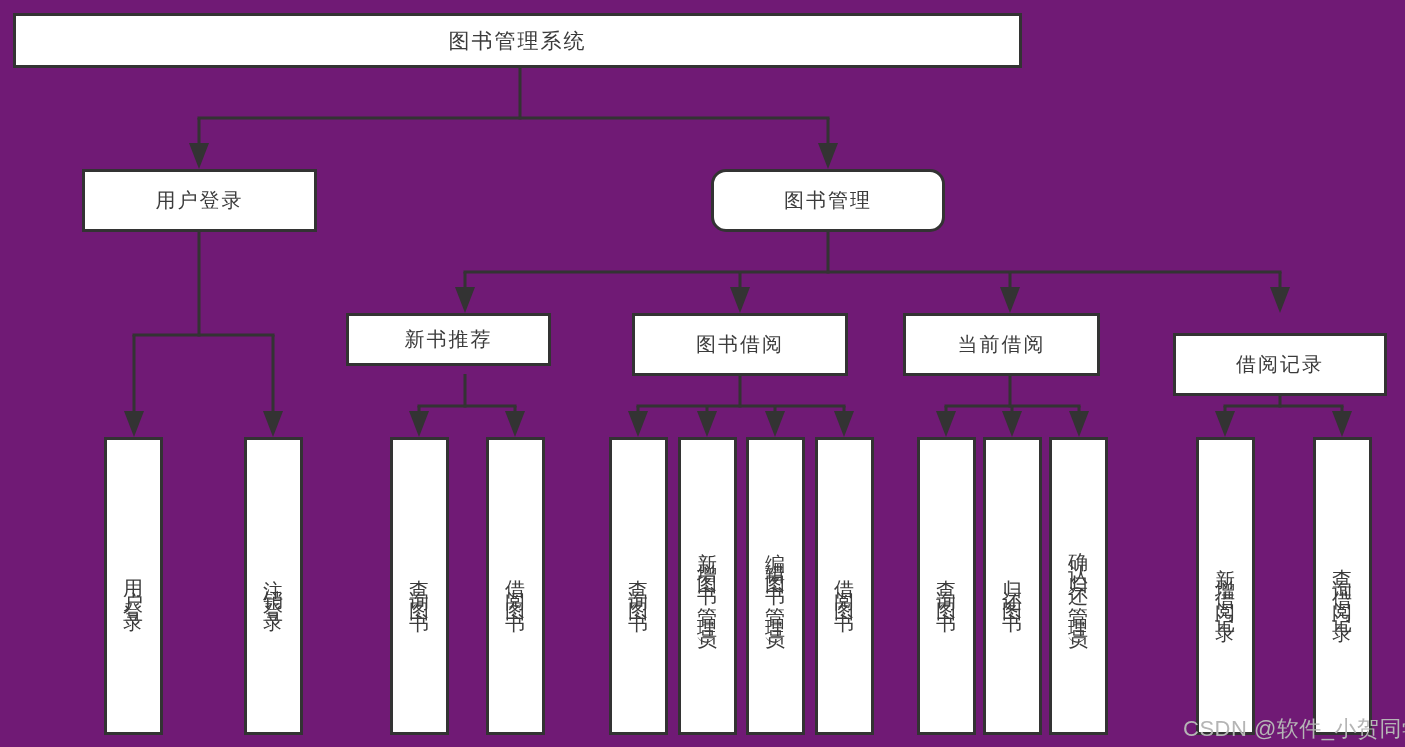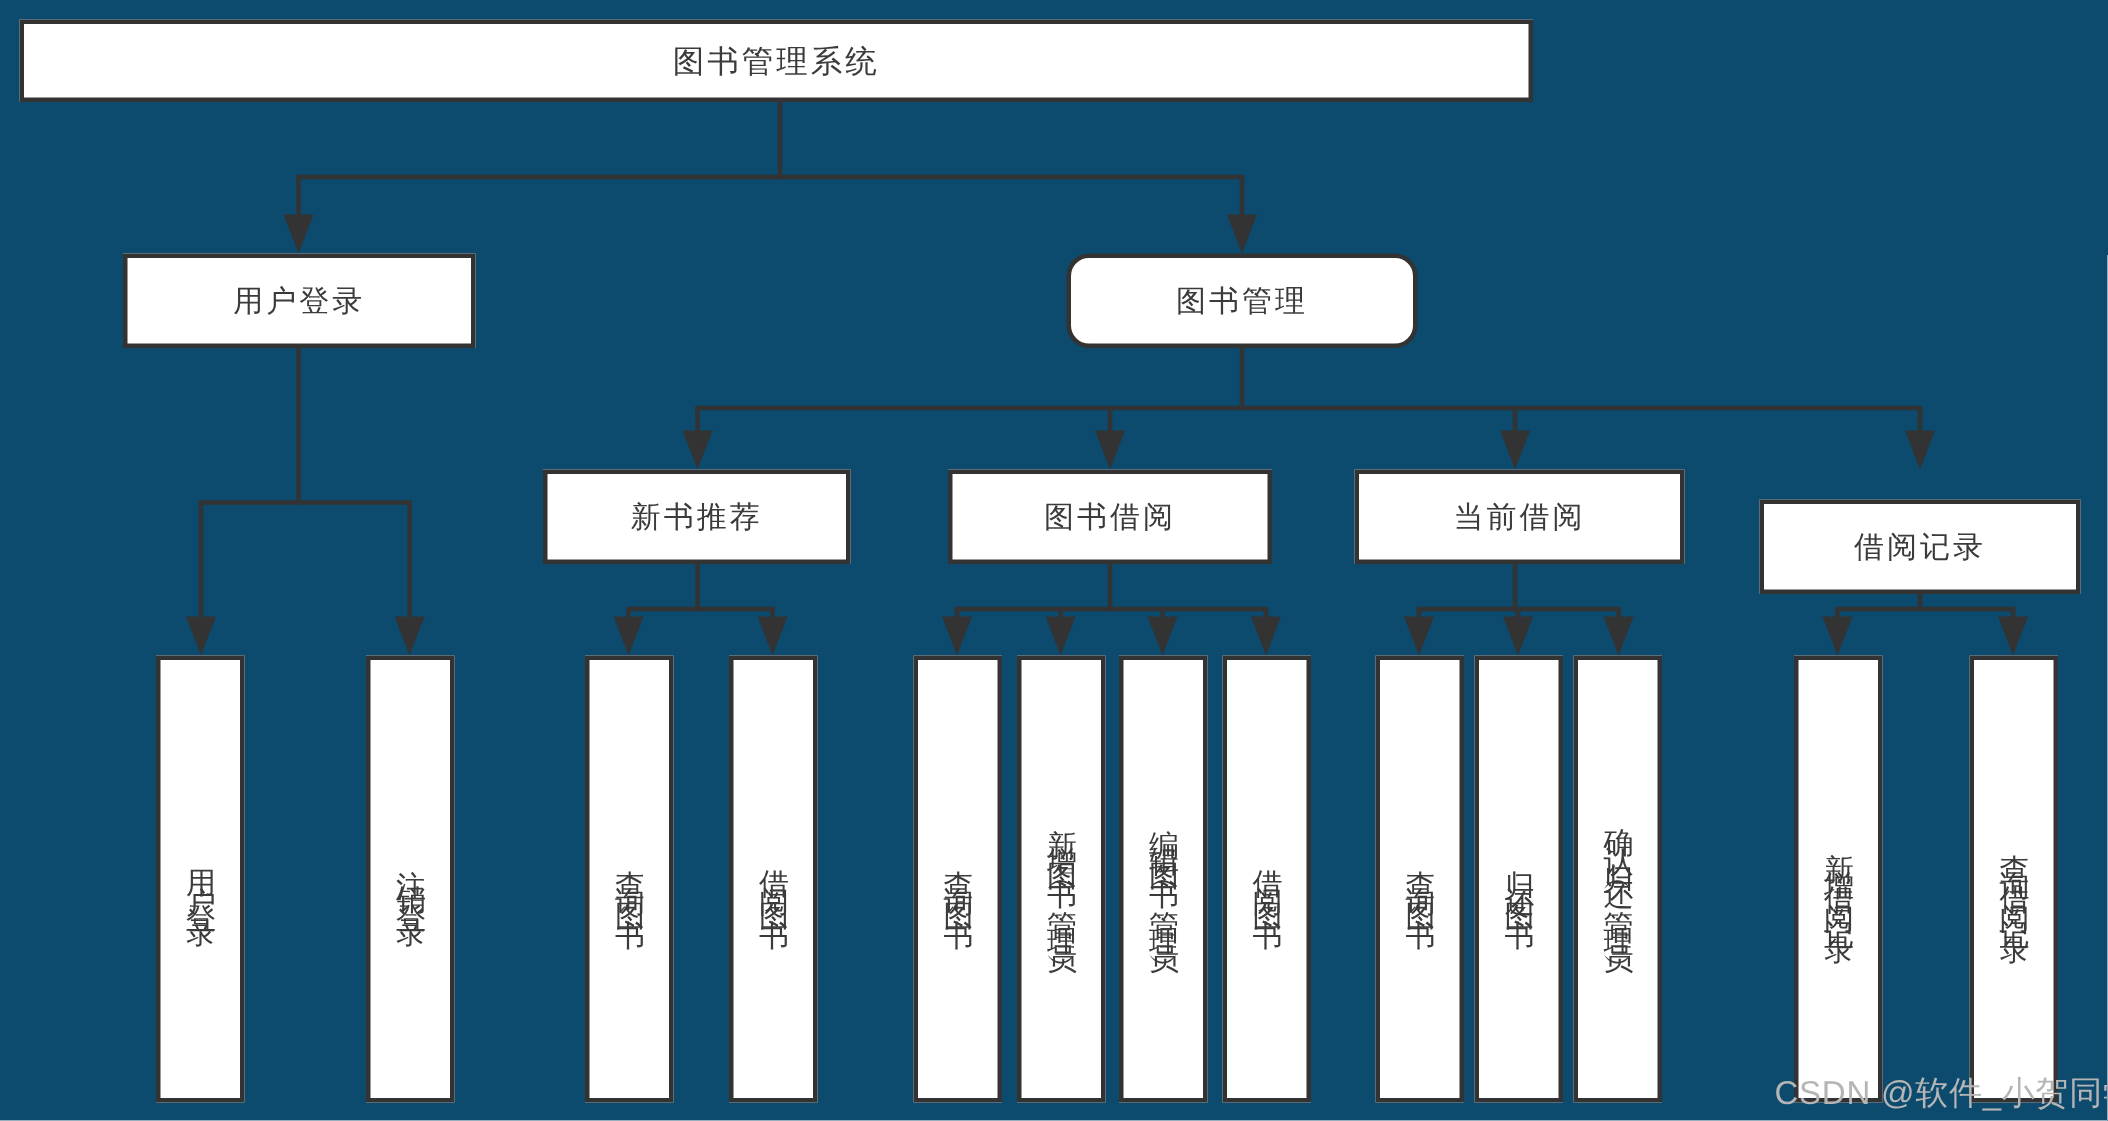--- a/index.html
+++ b/index.html
@@ -1,20 +1,20 @@
 <!DOCTYPE html>
 <html><head>
 <meta charset="utf-8">
 <style>
   html, body { margin: 0; padding: 0; background: #ffffff; }
   .stage {
     position: relative;
     width: 1405px;
     height: 747px;
-    background: #0c4a6e;
+    background: #701a75;
     font-family: "Liberation Sans", sans-serif;
     overflow: hidden;
   }
   .connectors {
     position: absolute;
     left: 0; top: 0;
     width: 1405px; height: 747px;
     z-index: 1;
   }
   .connectors line { stroke: #333333; stroke-width: 3; }
@@ -27,23 +27,23 @@
     display: flex;
     align-items: center;
     justify-content: center;
     color: #3b3b3b;
     z-index: 2;
   }
   .h-node { font-size: 20px; letter-spacing: 2px; }
   .root-node { left: 13px; top: 13px; width: 1009px; height: 55px; font-size: 21px; letter-spacing: 2px; }
   .n-user-login { left: 82px;  top: 169px; width: 235px; height: 63px; }
   .n-book-mgmt  { left: 711px; top: 169px; width: 234px; height: 63px; border-radius: 15px; }
-  .n-new-book   { left: 362px; top: 313px; width: 205px; height: 63px; }
+  .n-new-book   { left: 346px; top: 313px; width: 205px; height: 53px; }
   .n-borrowing  { left: 632px; top: 313px; width: 216px; height: 63px; }
-  .n-current    { left: 903px; top: 313px; width: 220px; height: 63px; }
+  .n-current    { left: 903px; top: 313px; width: 197px; height: 63px; }
   .n-records    { left: 1173px; top: 313px; width: 214px; height: 63px; margin-top: 20px; }
   .leaf {
     top: 437px;
     width: 59px;
     height: 298px;
     writing-mode: vertical-rl;
     text-orientation: mixed;
     font-size: 20px;
     letter-spacing: 11px;
     line-height: 1;

